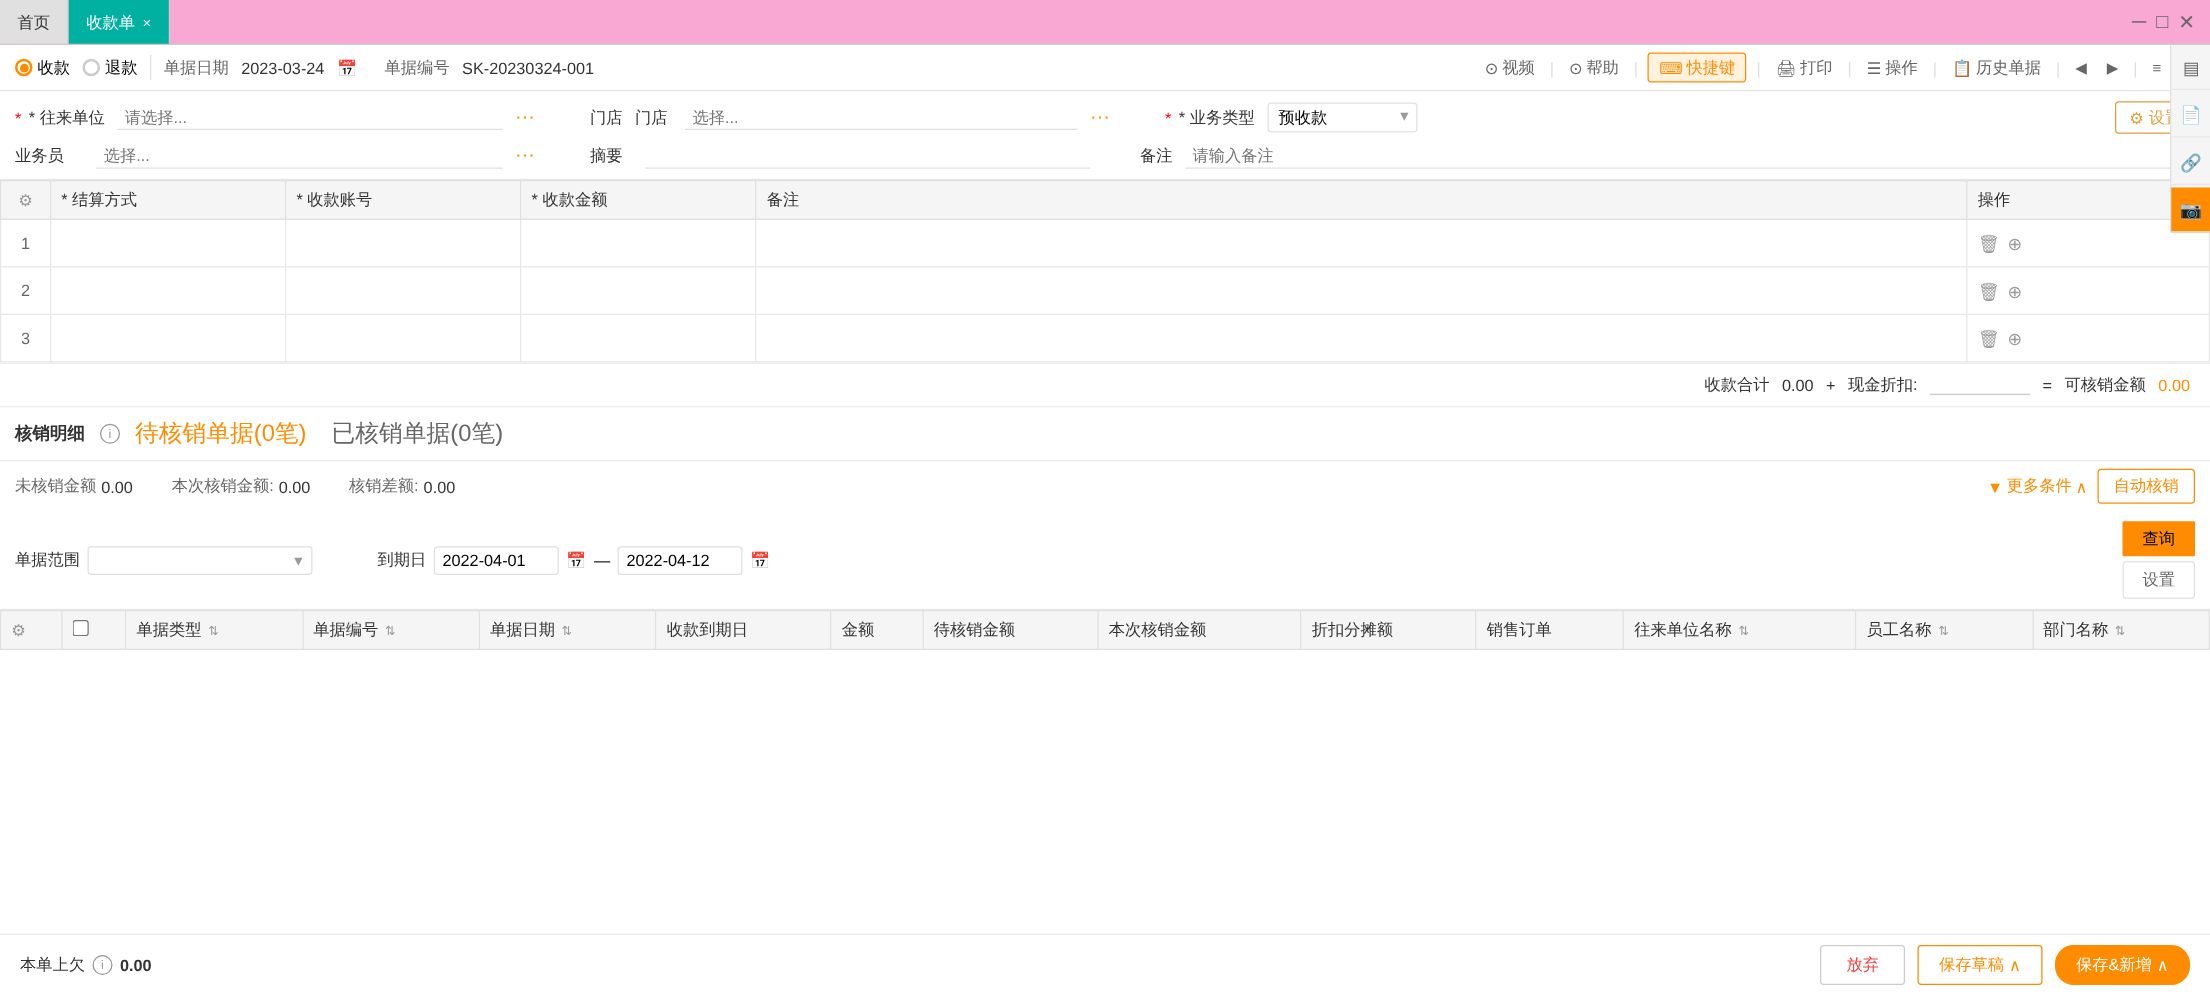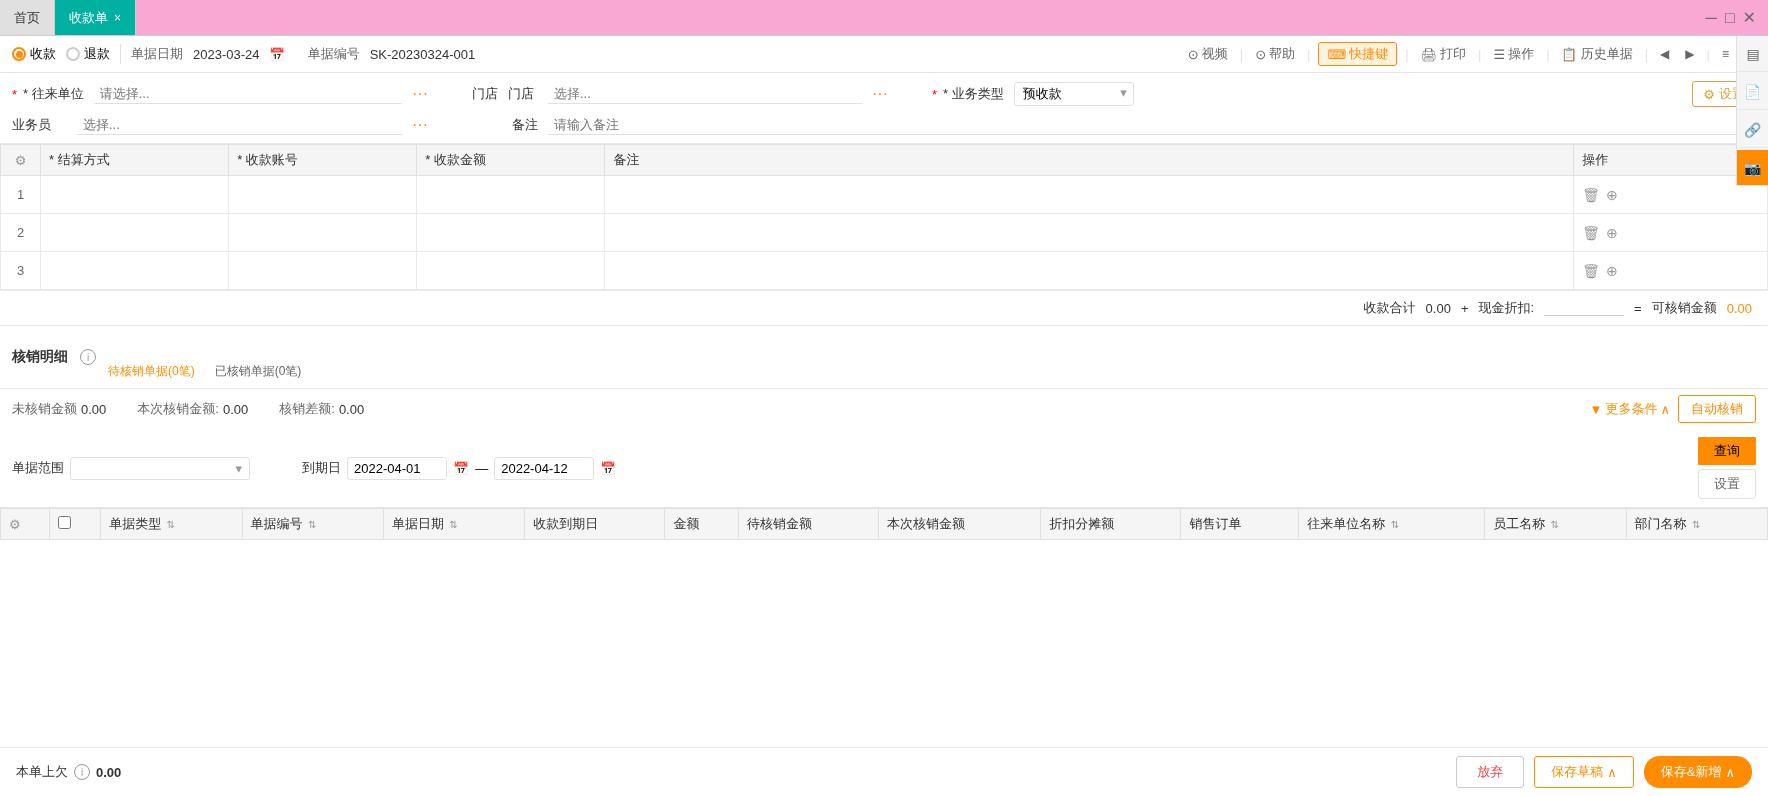--- a/index.html
+++ b/index.html
@@ -126,21 +126,21 @@
       display: flex; align-items: center; gap: 12px; padding: 8px 12px;
       border-bottom: 1px solid #e8e8e8; flex-shrink: 0;
     }
     .verify-title { font-weight: bold; font-size: 14px; color: #333; }
     .info-icon {
       width: 16px; height: 16px; border-radius: 50%; border: 1px solid #999;
       display: inline-flex; align-items: center; justify-content: center;
       font-size: 10px; color: #999; cursor: pointer;
     }
     .verify-tab {
-      color: #ff8c00; cursor: pointer; font-size: 12px; margin-top: 29px;
+      color: #ff8c00; cursor: pointer; font-size: 19px;
     }
     .verify-stats {
       display: flex; align-items: center; gap: 31px; padding: 6px 12px;
       font-size: 13px; flex-shrink: 0;
     }
     .stat-item { display: flex; align-items: center; gap: 4px; }
     .stat-label { color: #666; }
     .stat-value { color: #333; }
     .verify-actions {
       margin-left: auto; display: flex; align-items: center; gap: 8px;
@@ -344,20 +344,24 @@
     </div>
     <div class="form-row">
 
       <div class="form-field" style="max-width:420px;">
         <span class="form-label" style="margin-right:4px;">业务员</span>
         <input class="form-input" type="text" style="min-width: 200px; margin-left: 16px;" placeholder="选择...">
         <span class="dots-btn">···</span>
       </div>
       <div style="width:40px;"></div>
 
+      <div class="form-field" style="max-width:400px;">
+        <span class="form-label" style="margin-right:4px;">摘要</span>
+        <input class="form-input" type="text" style="min-width: 200px; margin-left: 8px;">
+      </div>
       <div style="width:40px;"></div>
 
       <div class="form-field" style="margin-left:auto;">
         <span class="form-label" style="margin-right:4px;">备注</span>
         <input class="form-input" type="text" style="min-width: 300px;" placeholder="请输入备注">
       </div>
     </div>
   </div>
 
   <div class="table-section">

